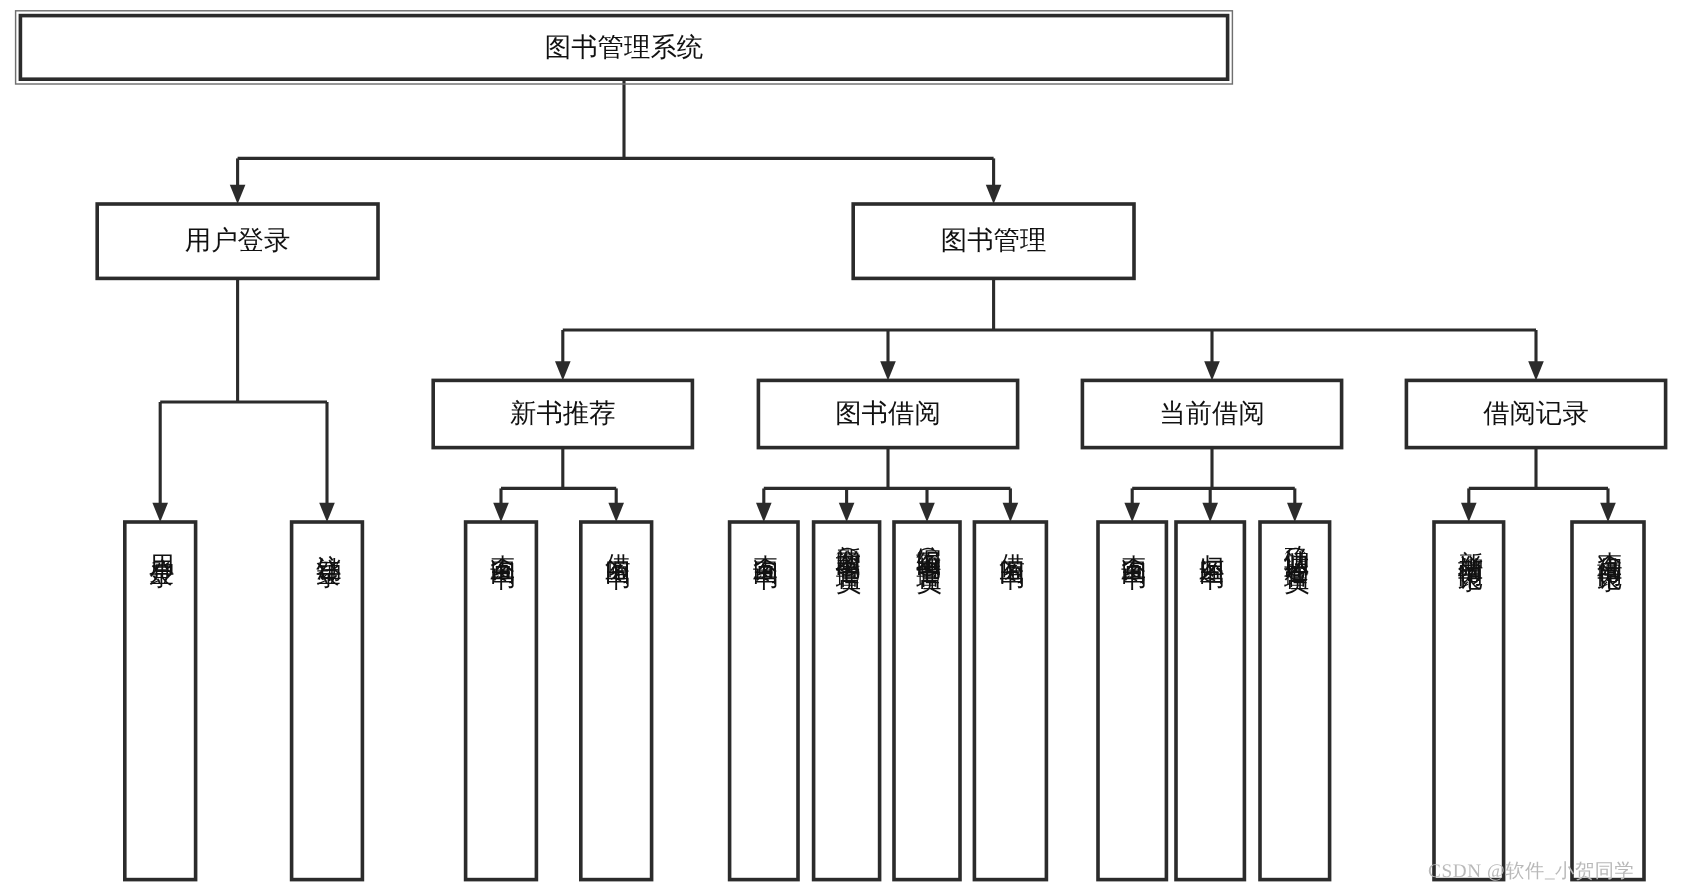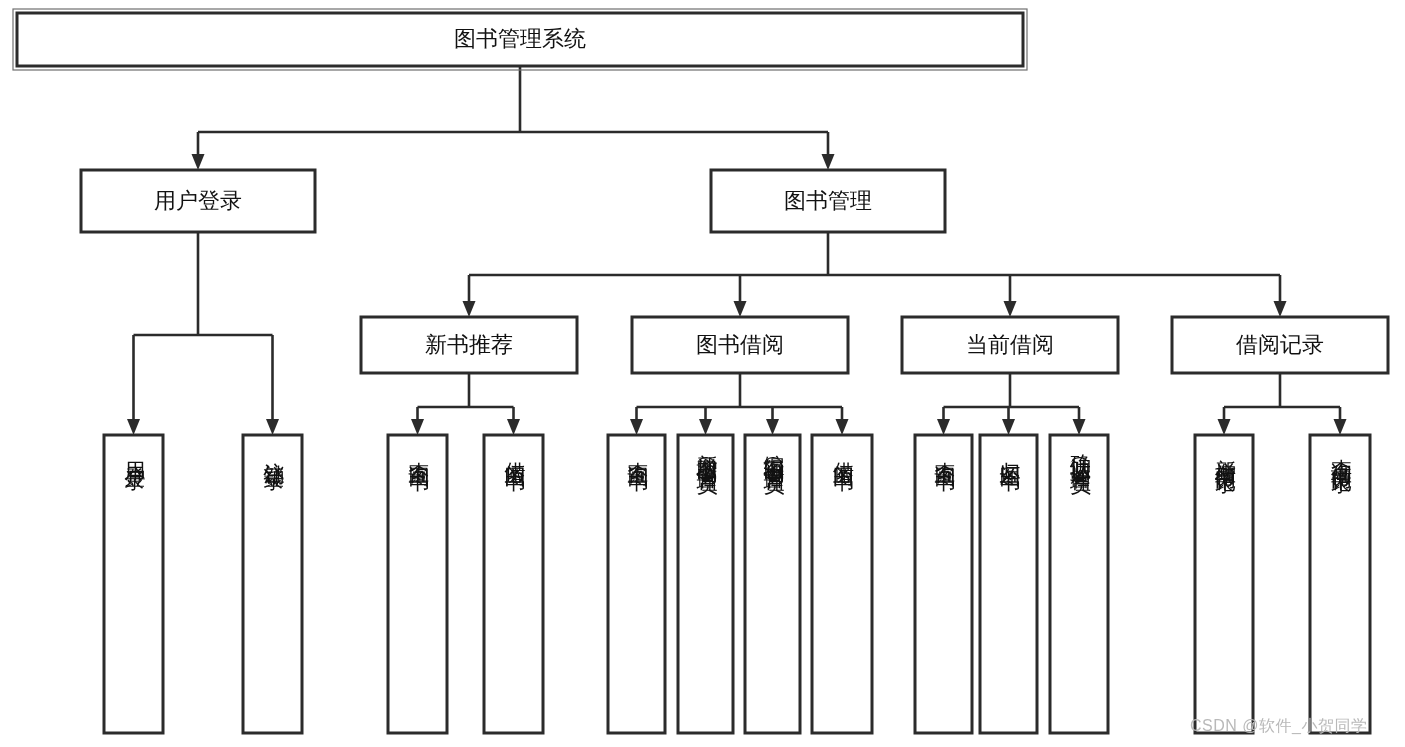--- a/index.html
+++ b/index.html
@@ -20,21 +20,21 @@
     dominant-baseline:middle;
   }
   .label-h{font-size:22px;}
   .label-v{font-size:21px;writing-mode:vertical-rl;text-orientation:upright;letter-spacing:3px;}
   .watermark{
     position:absolute;
     left:1190px;top:716px;
     font-size:16px;
     color:#b9b9b9;
     white-space:nowrap;
-    font-family:Liberation Sans, sans-serif;
+    font-family:Liberation Serif, serif;
     letter-spacing:0.5px;
   }
 </style>
 </head>
 <body>
 
 <div id="diagram-root">
   <svg id="tree" viewBox="0 0 1405 747" xmlns="http://www.w3.org/2000/svg">
     <g id="edges-layer">
         <g>

